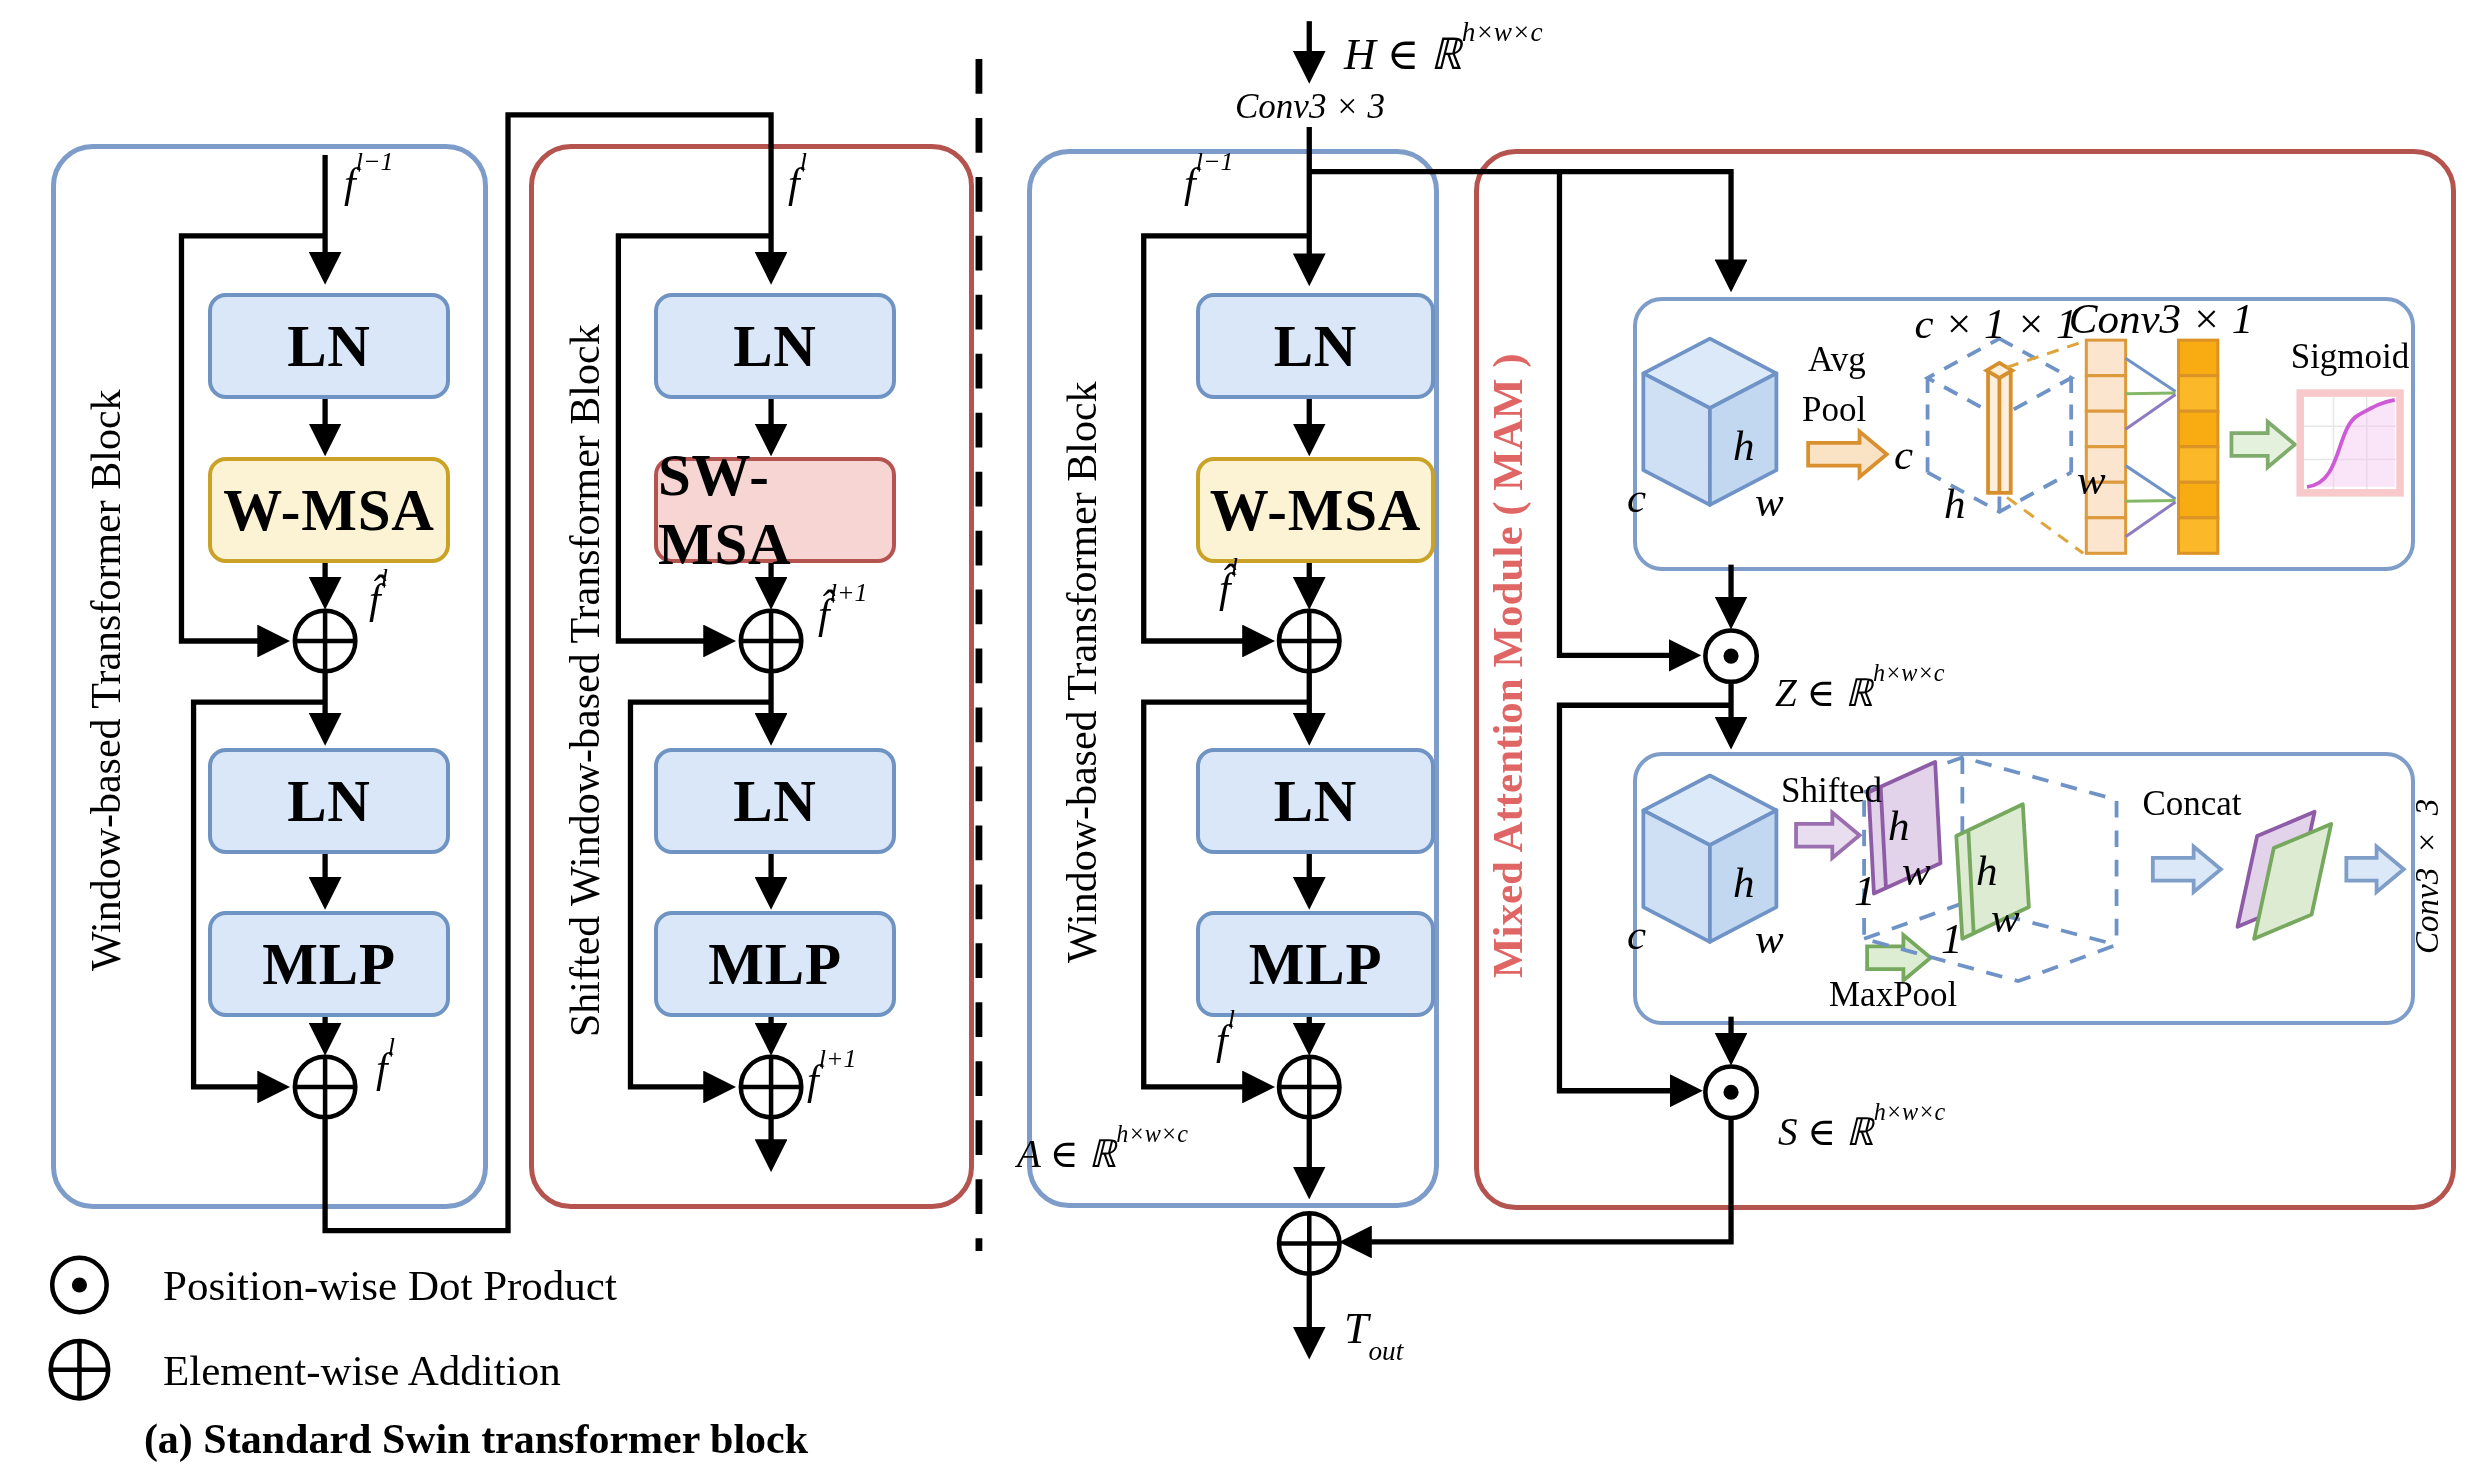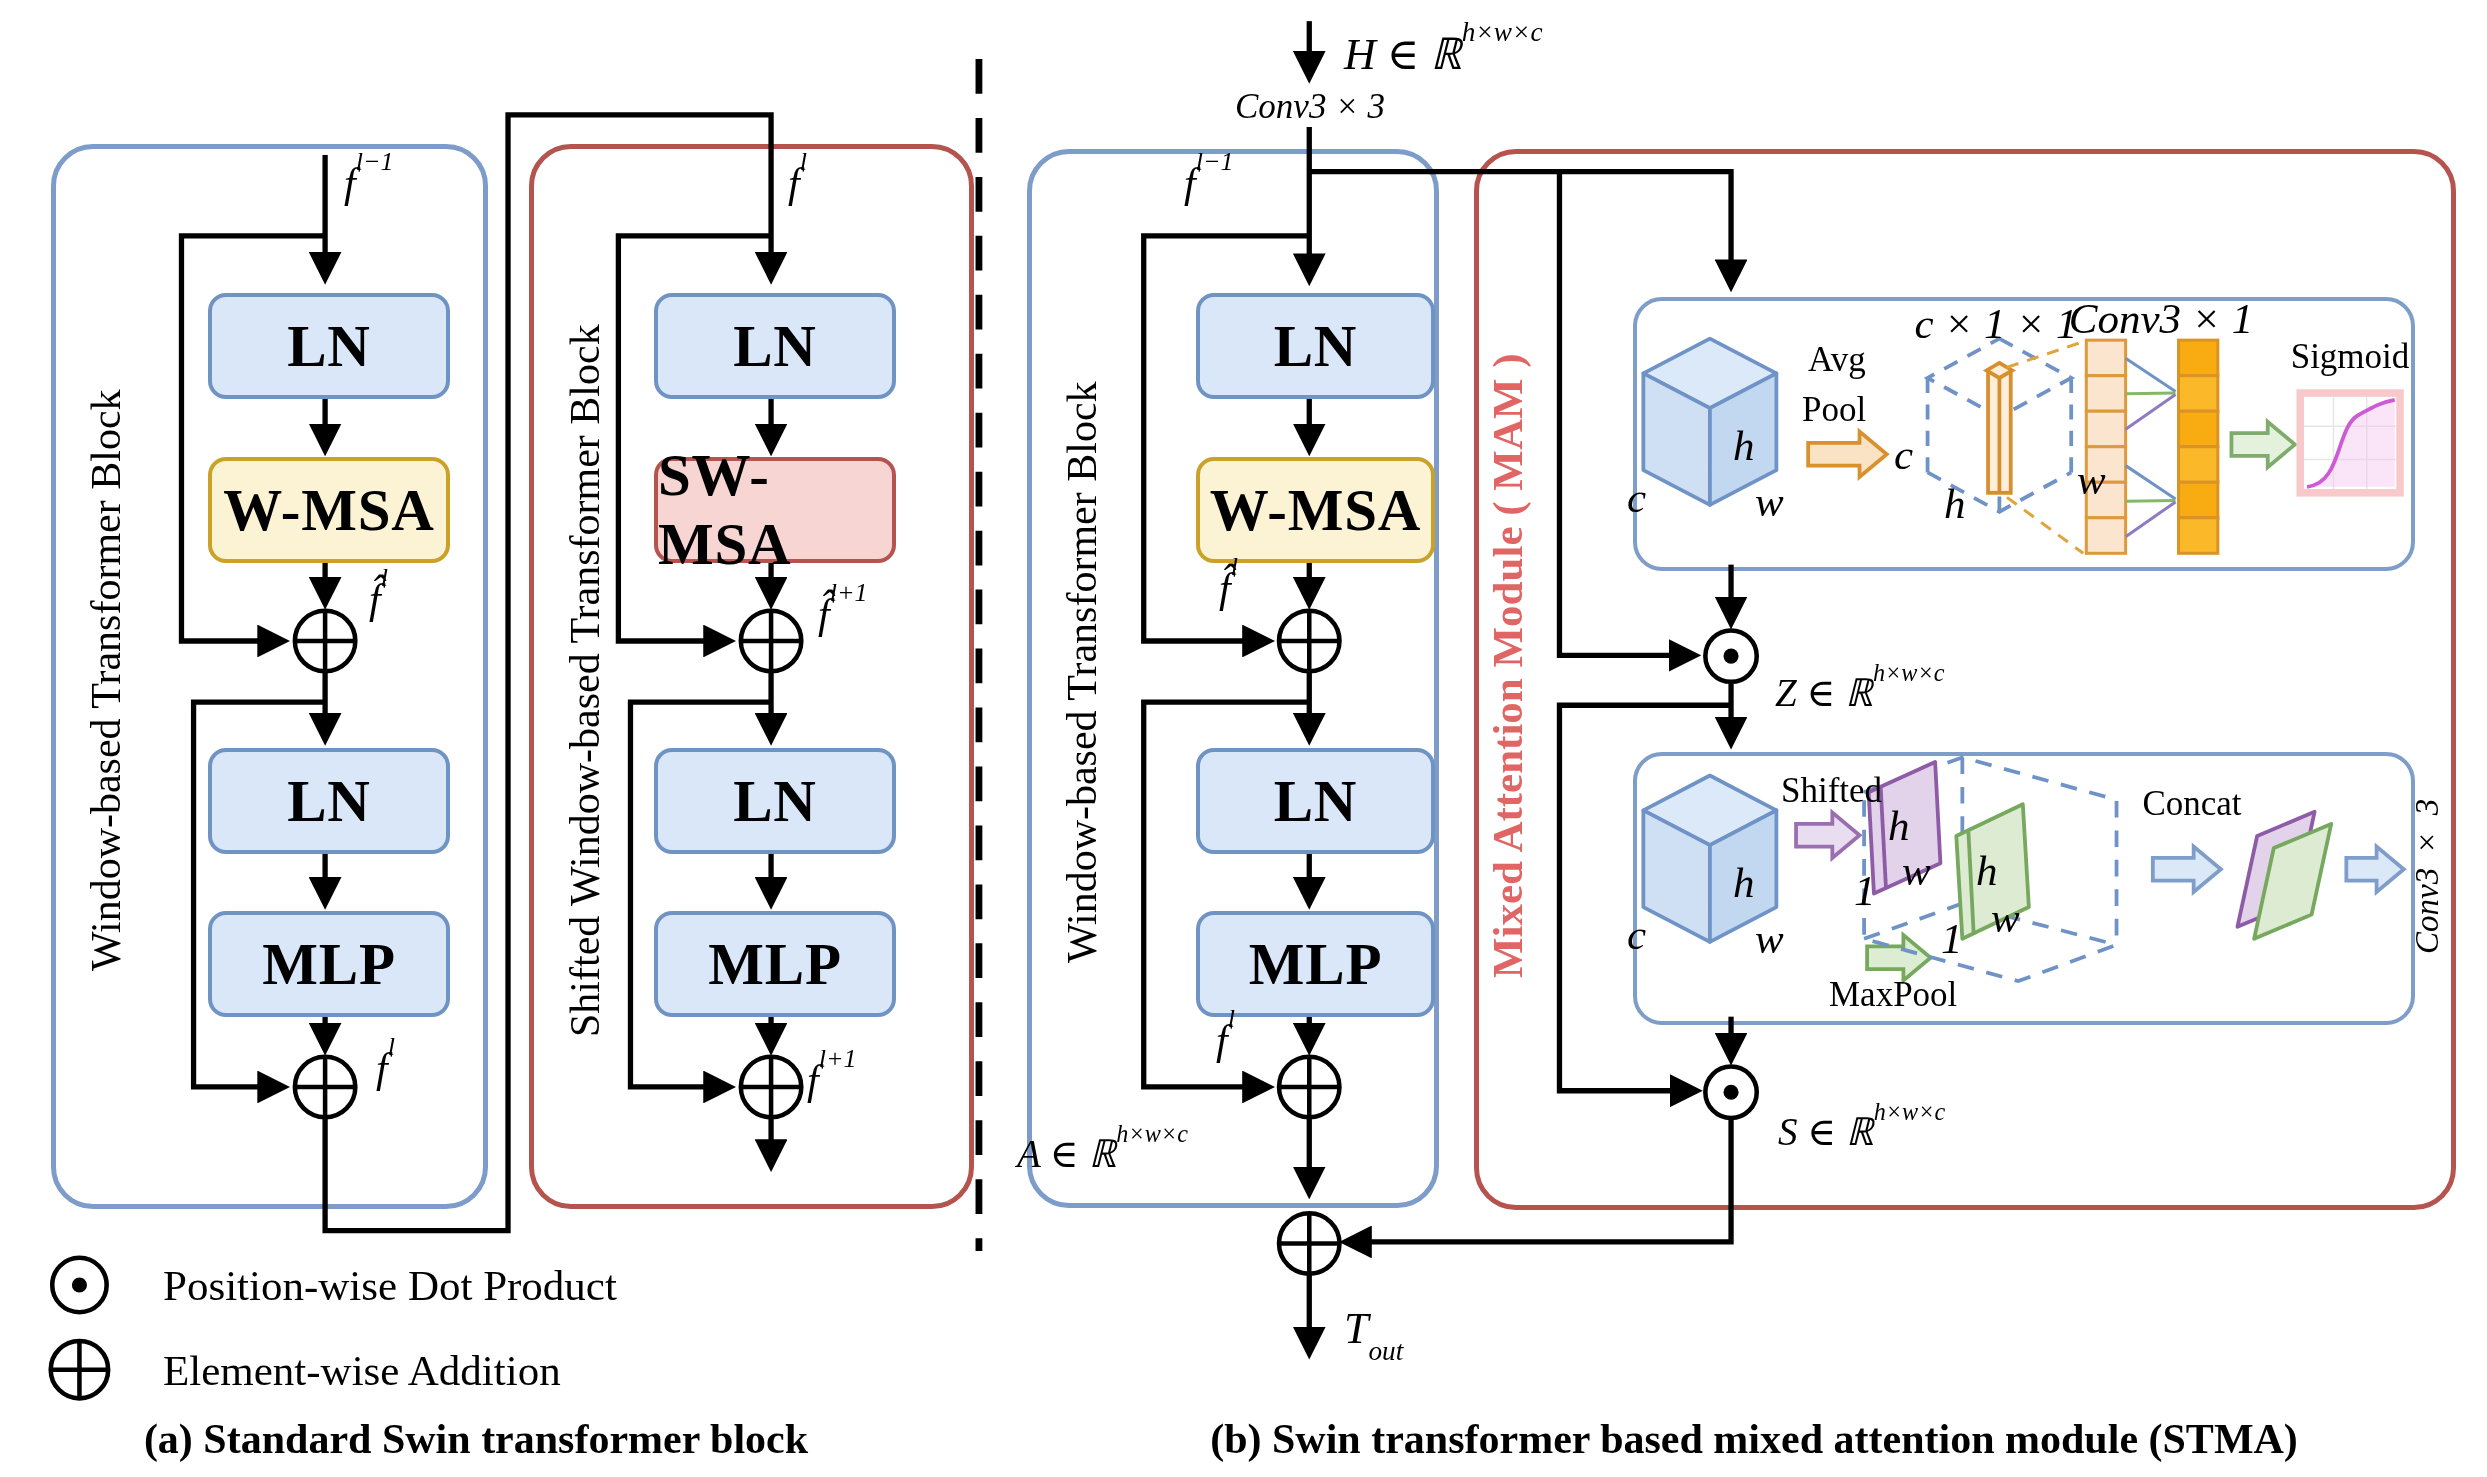--- a/index.html
+++ b/index.html
@@ -298,21 +298,20 @@
   <div class="lbl math f56" style="left:344px;top:160px;">f<sup>l−1</sup></div>
   <div class="lbl math f56" style="left:369px;top:576px;">f̂<sup>l</sup></div>
   <div class="lbl math f56" style="left:376px;top:1045px;">f<sup>l</sup></div>
   <div class="lbl math f56" style="left:788px;top:160px;">f<sup>l</sup></div>
   <div class="lbl math f56" style="left:806px;top:591px;margin-left:12px;">f̂<sup>l+1</sup></div>
   <div class="lbl math f56" style="left:807px;top:1057px;">f<sup>l+1</sup></div>
 
   <div class="legend-text" style="left:163px;top:1261px;">Position-wise Dot Product</div>
   <div class="legend-text" style="left:163px;top:1346px;">Element-wise Addition</div>
   <div class="caption" style="left:476px;top:1415px;">(a) Standard Swin transformer block</div>
-  <div class="caption" style="left:1754px;top:1415px;">(b) Swin transformer based mixed attention module (STMA)</div>
 
   <div class="lbl math f58" style="left:1344px;top:30px;">H ∈ ℝ<sup>h×w×c</sup></div>
   <div class="lbl math f46 ctr" style="left:1310px;top:89px;">Conv3 × 3</div>
   <div class="lbl math f56" style="left:1184px;top:160px;">f<sup>l−1</sup></div>
   <div class="lbl math f56" style="left:1219px;top:565px;">f̂<sup>l</sup></div>
   <div class="lbl math f56" style="left:1216px;top:1017px;">f<sup>l</sup></div>
   <div class="lbl math f52" style="left:1017px;top:1132px;">A ∈ ℝ<sup>h×w×c</sup></div>
   <div class="lbl math f58" style="left:1344px;top:1306px;">T<sub>out</sub></div>
   <div class="lbl math f52" style="left:1775px;top:671px;">Z ∈ ℝ<sup>h×w×c</sup></div>
   <div class="lbl math f52" style="left:1778px;top:1110px;">S ∈ ℝ<sup>h×w×c</sup></div>

